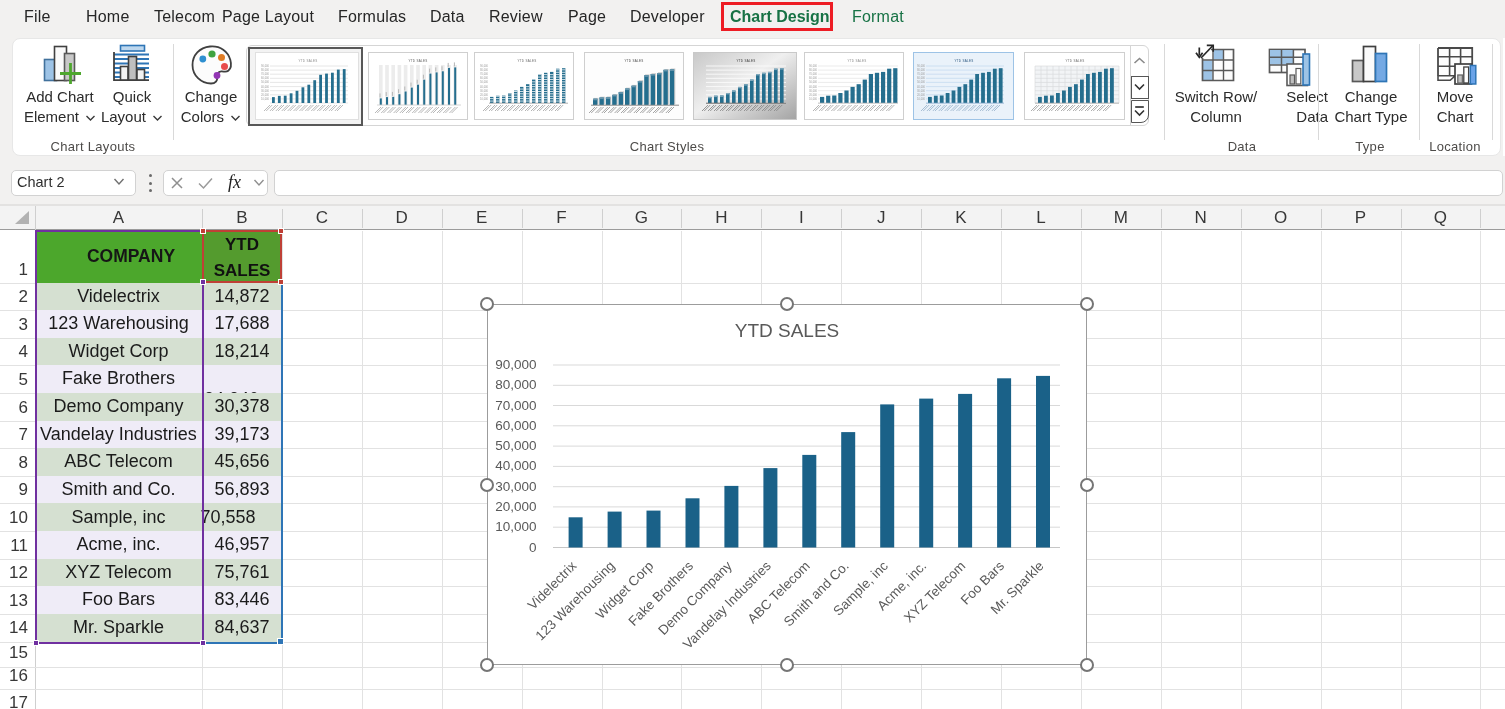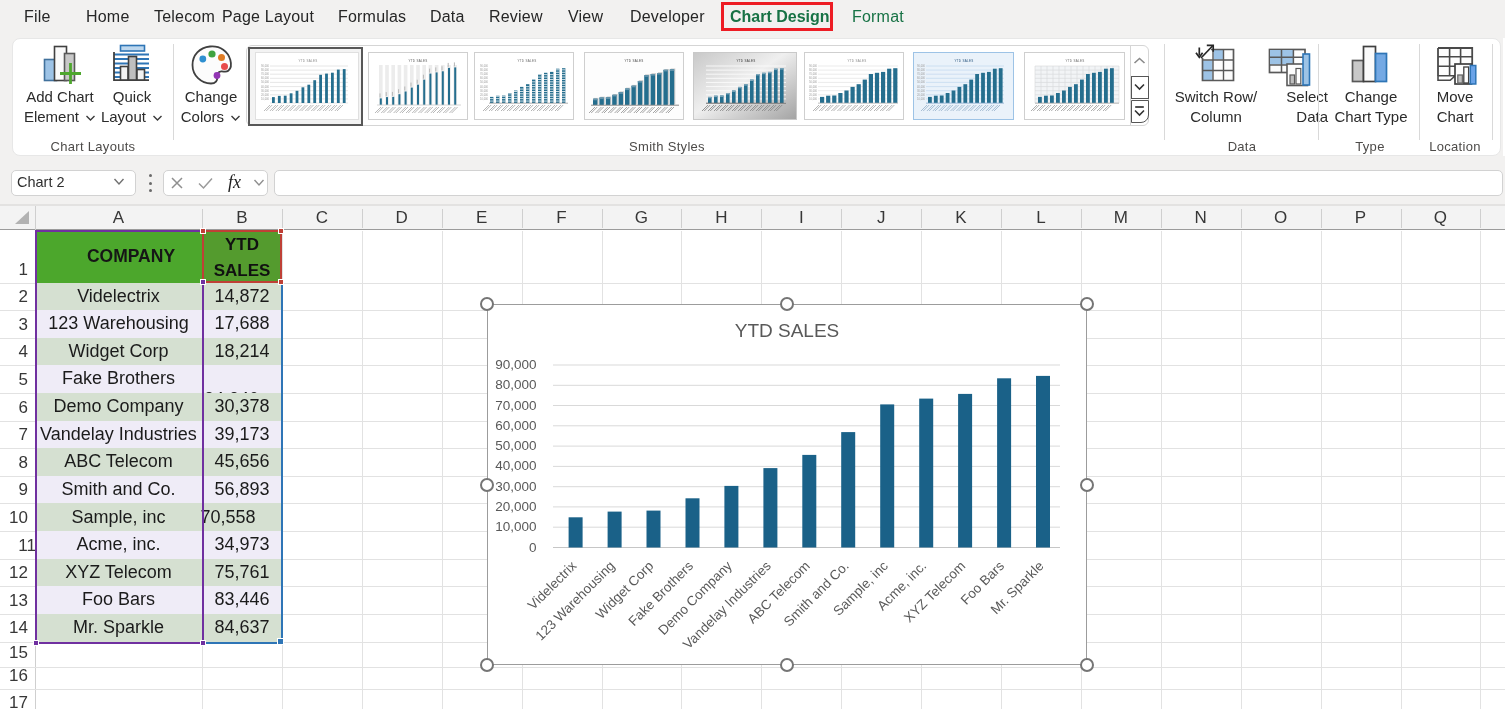--- a/index.html
+++ b/index.html
@@ -18,21 +18,21 @@
 <div style="position:absolute;left:0px;top:0px;width:1505px;height:205px;background:#f2f1f0;"></div>
 <div style="position:absolute;left:12px;top:38px;width:1489px;height:118px;background:#fff;border:1px solid #e7e7e7;border-radius:8px;"></div>
 <div style="position:absolute;left:1503px;top:38px;width:2px;height:118px;background:#fff;"></div>
 <div class="tab" style="left:24px;">File</div>
 <div class="tab" style="left:86px;">Home</div>
 <div class="tab" style="left:154px;">Telecom</div>
 <div class="tab" style="left:222px;">Page Layout</div>
 <div class="tab" style="left:338px;">Formulas</div>
 <div class="tab" style="left:430px;">Data</div>
 <div class="tab" style="left:489px;">Review</div>
-<div class="tab" style="left:568px;">View</div>
+<div class="tab" style="left:568px;">Page</div>
 <div class="tab" style="left:630px;">Developer</div>
 <div class="tab gtab" style="left:730px;font-weight:bold;letter-spacing:0;">Chart Design</div>
 <div class="tab gtab" style="left:852px;">Format</div>
 <div style="position:absolute;left:721px;top:2px;width:112px;height:29px;border:3px solid #ed1c24;"></div>
 <svg class="ab" style="left:42px;top:45px;" width="40" height="40" viewBox="0 0 40 40">
 <rect x="2.5" y="14.5" width="12" height="21" fill="#9dc3e6" stroke="#41719c" stroke-width="1.6"></rect>
 <rect x="12.5" y="1.5" width="12" height="34" fill="#fafafa" stroke="#404040" stroke-width="1.6"></rect>
 <rect x="22.5" y="8.5" width="10" height="27" fill="#c8c8c8" stroke="#595959" stroke-width="1.6"></rect>
 <path d="M28.5 18 v21 M18 28.5 h21" stroke="#4ea72e" stroke-width="2.8" fill="none"></path>
 </svg>
@@ -726,21 +726,21 @@
 <svg class="ab" style="left:1131px;top:54px;" width="17" height="14" viewBox="0 0 17 14">
 <path d="M3.5 9 L8.5 4.5 L13.5 9" stroke="#8a8a8a" stroke-width="1.6" fill="none"></path>
   </svg>
 <div style="position:absolute;left:1130.5px;top:76px;width:18.5px;height:22.5px;background:#fff;border:1.5px solid #565656;"><svg width="15" height="19" viewBox="0 0 15 19">
       <path d="M3 7.5 L7.5 12 L12 7.5" stroke="#333" stroke-width="1.6" fill="none"></path>
     </svg></div>
 <div style="position:absolute;left:1130.5px;top:99.5px;width:18.5px;height:23px;background:#fff;border:1.5px solid #565656;border-radius:0 0 8px 0;"><svg width="15" height="20" viewBox="0 0 15 20">
       <path d="M3.2 6 H11.8" stroke="#333" stroke-width="1.7" fill="none"></path>
       <path d="M3 9.5 L7.5 14 L12 9.5" stroke="#333" stroke-width="1.6" fill="none"></path>
     </svg></div>
-<div class="glbl" style="left:597px;width:140px;">Smith Styles</div>
+<div class="glbl" style="left:597px;width:140px;">Chart Styles</div>
 <div class="vdiv" style="left:1164px;"></div>
 <svg class="ab" style="left:1194px;top:41px;" width="44" height="44" viewBox="0 0 44 44">
 <g>
 <path d="M8 17 L17 8 H40 V40 H8 Z" fill="#fdfdfd"></path>
 <path d="M19.5 8.5 H29 V18.5 H19.5 Z" fill="#9dc3e6"></path>
 <path d="M8.5 19.5 H18.5 V29 H8.5 Z" fill="#9dc3e6"></path>
 <path d="M8.5 30 H18.5 V39.5 H8.5 Z" fill="#9dc3e6"></path>
 <path d="M17 8.5 H39.5 V39.5 H8.5 V17" fill="none" stroke="#595959" stroke-width="1.7"></path>
 <path d="M8.5 19 H39.5 M8.5 29.5 H39.5 M19 8.5 V39.5 M29.5 8.5 V39.5" stroke="#595959" stroke-width="1.4"></path>
 <path d="M7 17 L18.5 5" stroke="#262626" stroke-width="1.7" fill="none"></path>
@@ -848,21 +848,21 @@
 <div class="rowh" style="left:0;top:230.5px;height:52.0px;">1</div>
 <div class="rowh" style="left:0;top:282.5px;height:27.6px;">2</div>
 <div class="rowh" style="left:0;top:310.1px;height:27.6px;">3</div>
 <div class="rowh" style="left:0;top:337.7px;height:27.6px;">4</div>
 <div class="rowh" style="left:0;top:365.4px;height:27.6px;">5</div>
 <div class="rowh" style="left:0;top:393.0px;height:27.6px;">6</div>
 <div class="rowh" style="left:0;top:420.6px;height:27.6px;">7</div>
 <div class="rowh" style="left:0;top:448.2px;height:27.6px;">8</div>
 <div class="rowh" style="left:0;top:475.8px;height:27.6px;">9</div>
 <div class="rowh" style="left:0;top:503.5px;height:27.6px;">10</div>
-<div class="rowh" style="left:8px;top:531.1px;height:27.6px;">11</div>
+<div class="rowh" style="left:0;top:531.1px;height:27.6px;">11</div>
 <div class="rowh" style="left:0;top:558.7px;height:27.6px;">12</div>
 <div class="rowh" style="left:0;top:586.3px;height:27.6px;">13</div>
 <div class="rowh" style="left:0;top:613.9px;height:27.6px;">14</div>
 <div class="rowh" style="left:0;top:641.6px;height:24.9px;text-align:right;">15</div>
 <div class="rowh" style="left:0;top:666.5px;height:22.3px;">16</div>
 <div class="rowh" style="left:0;top:688.8px;height:27.2px;">17</div>
 <div style="position:absolute;left:0px;top:282.5px;width:35px;height:1px;background:#e2e2e2;"></div>
 <div style="position:absolute;left:0px;top:310.12px;width:35px;height:1px;background:#e2e2e2;"></div>
 <div style="position:absolute;left:0px;top:337.74px;width:35px;height:1px;background:#e2e2e2;"></div>
 <div style="position:absolute;left:0px;top:365.36px;width:35px;height:1px;background:#e2e2e2;"></div>
@@ -949,21 +949,21 @@
 <div style="position:absolute;left:202px;top:475.84000000000003px;width:80px;height:27.620000000000005px;background:#efecf7;"></div>
 <div class="cell" style="left:35px;top:475.8px;width:167px;line-height:27.6px;">Smith and Co.</div>
 <div class="cell" style="left:202px;top:475.8px;width:80px;line-height:27.6px;">56,893</div>
 <div style="position:absolute;left:35px;top:503.46000000000004px;width:167px;height:27.620000000000005px;background:#d5e0d1;"></div>
 <div style="position:absolute;left:202px;top:503.46000000000004px;width:80px;height:27.620000000000005px;background:#d5e0d1;"></div>
 <div class="cell" style="left:35px;top:503.5px;width:167px;line-height:27.6px;">Sample, inc</div>
 <div class="cell" style="left:188px;top:503.5px;width:80px;line-height:27.6px;">70,558</div>
 <div style="position:absolute;left:35px;top:531.08px;width:167px;height:27.620000000000005px;background:#efecf7;"></div>
 <div style="position:absolute;left:202px;top:531.08px;width:80px;height:27.620000000000005px;background:#efecf7;"></div>
 <div class="cell" style="left:35px;top:531.1px;width:167px;line-height:27.6px;">Acme, inc.</div>
-<div class="cell" style="left:202px;top:531.1px;width:80px;line-height:27.6px;">34,973</div>
+<div class="cell" style="left:202px;top:531.1px;width:80px;line-height:27.6px;">46,957</div>
 <div style="position:absolute;left:35px;top:558.7px;width:167px;height:27.620000000000005px;background:#d5e0d1;"></div>
 <div style="position:absolute;left:202px;top:558.7px;width:80px;height:27.620000000000005px;background:#d5e0d1;"></div>
 <div class="cell" style="left:35px;top:558.7px;width:167px;line-height:27.6px;">XYZ Telecom</div>
 <div class="cell" style="left:202px;top:558.7px;width:80px;line-height:27.6px;">75,761</div>
 <div style="position:absolute;left:35px;top:586.32px;width:167px;height:27.620000000000005px;background:#efecf7;"></div>
 <div style="position:absolute;left:202px;top:586.32px;width:80px;height:27.620000000000005px;background:#efecf7;"></div>
 <div class="cell" style="left:35px;top:586.3px;width:167px;line-height:27.6px;">Foo Bars</div>
 <div class="cell" style="left:202px;top:586.3px;width:80px;line-height:27.6px;">83,446</div>
 <div style="position:absolute;left:35px;top:613.94px;width:167px;height:27.620000000000005px;background:#d5e0d1;"></div>
 <div style="position:absolute;left:202px;top:613.94px;width:80px;height:27.620000000000005px;background:#d5e0d1;"></div>

